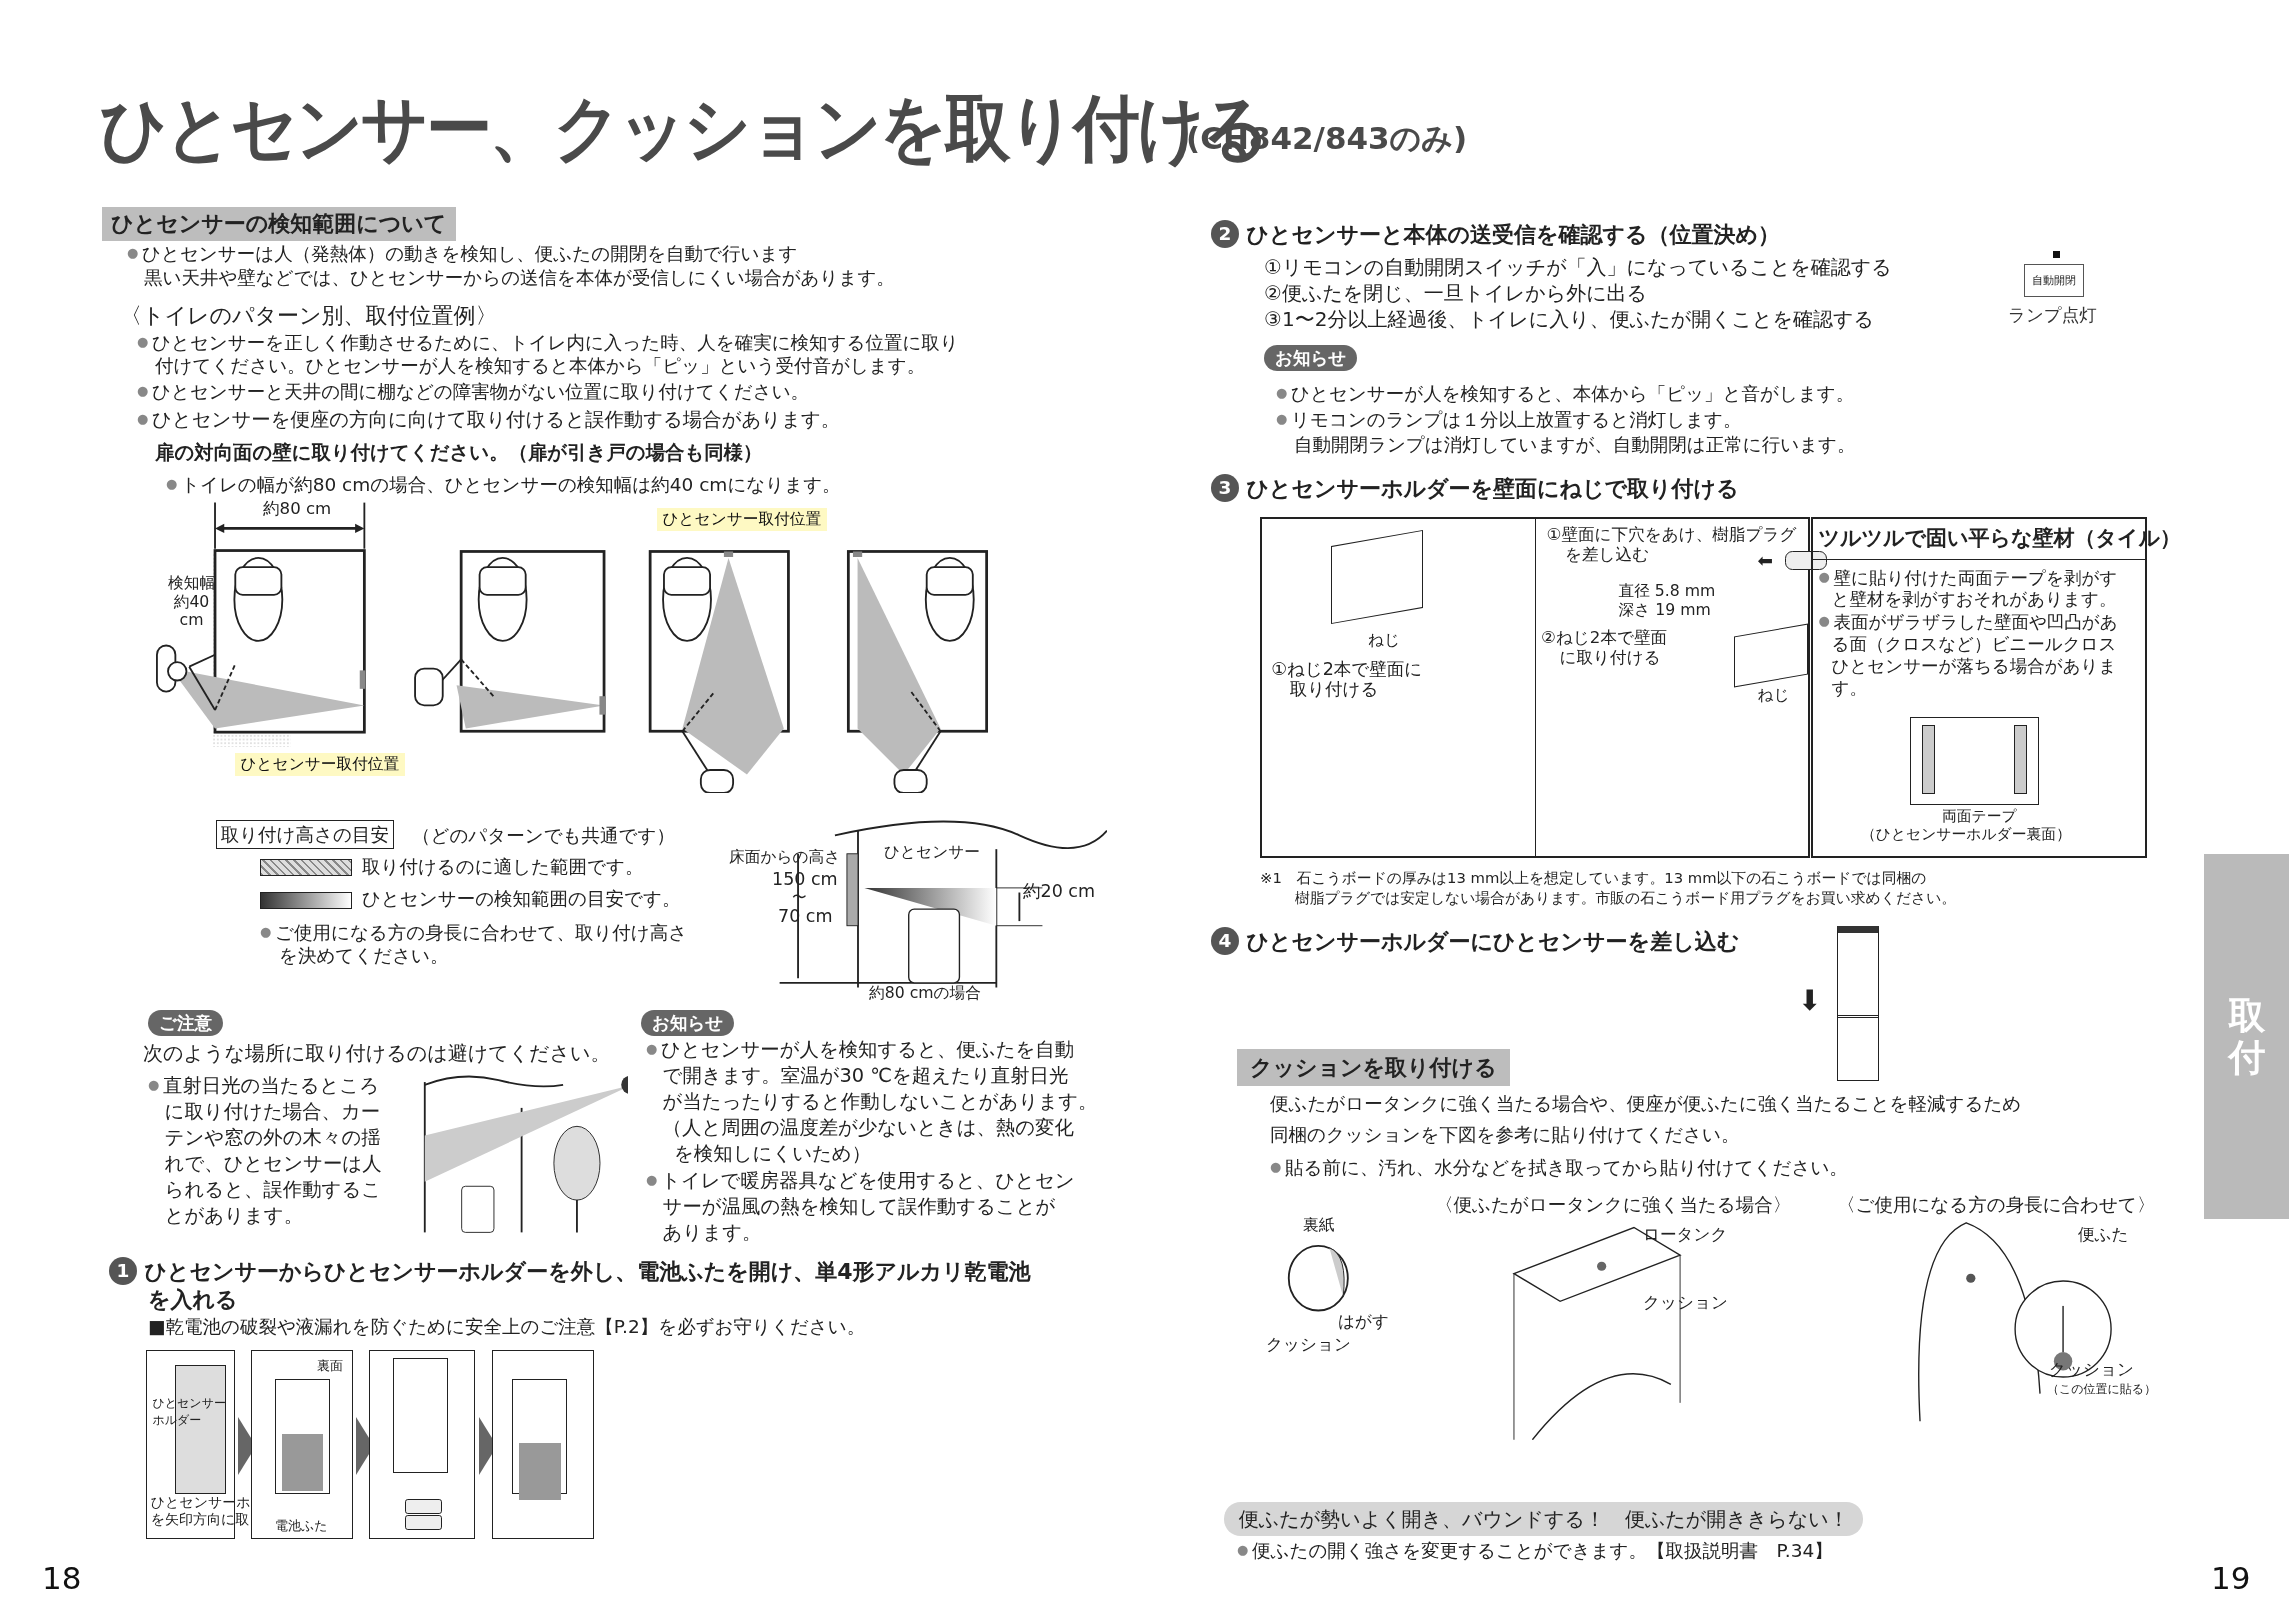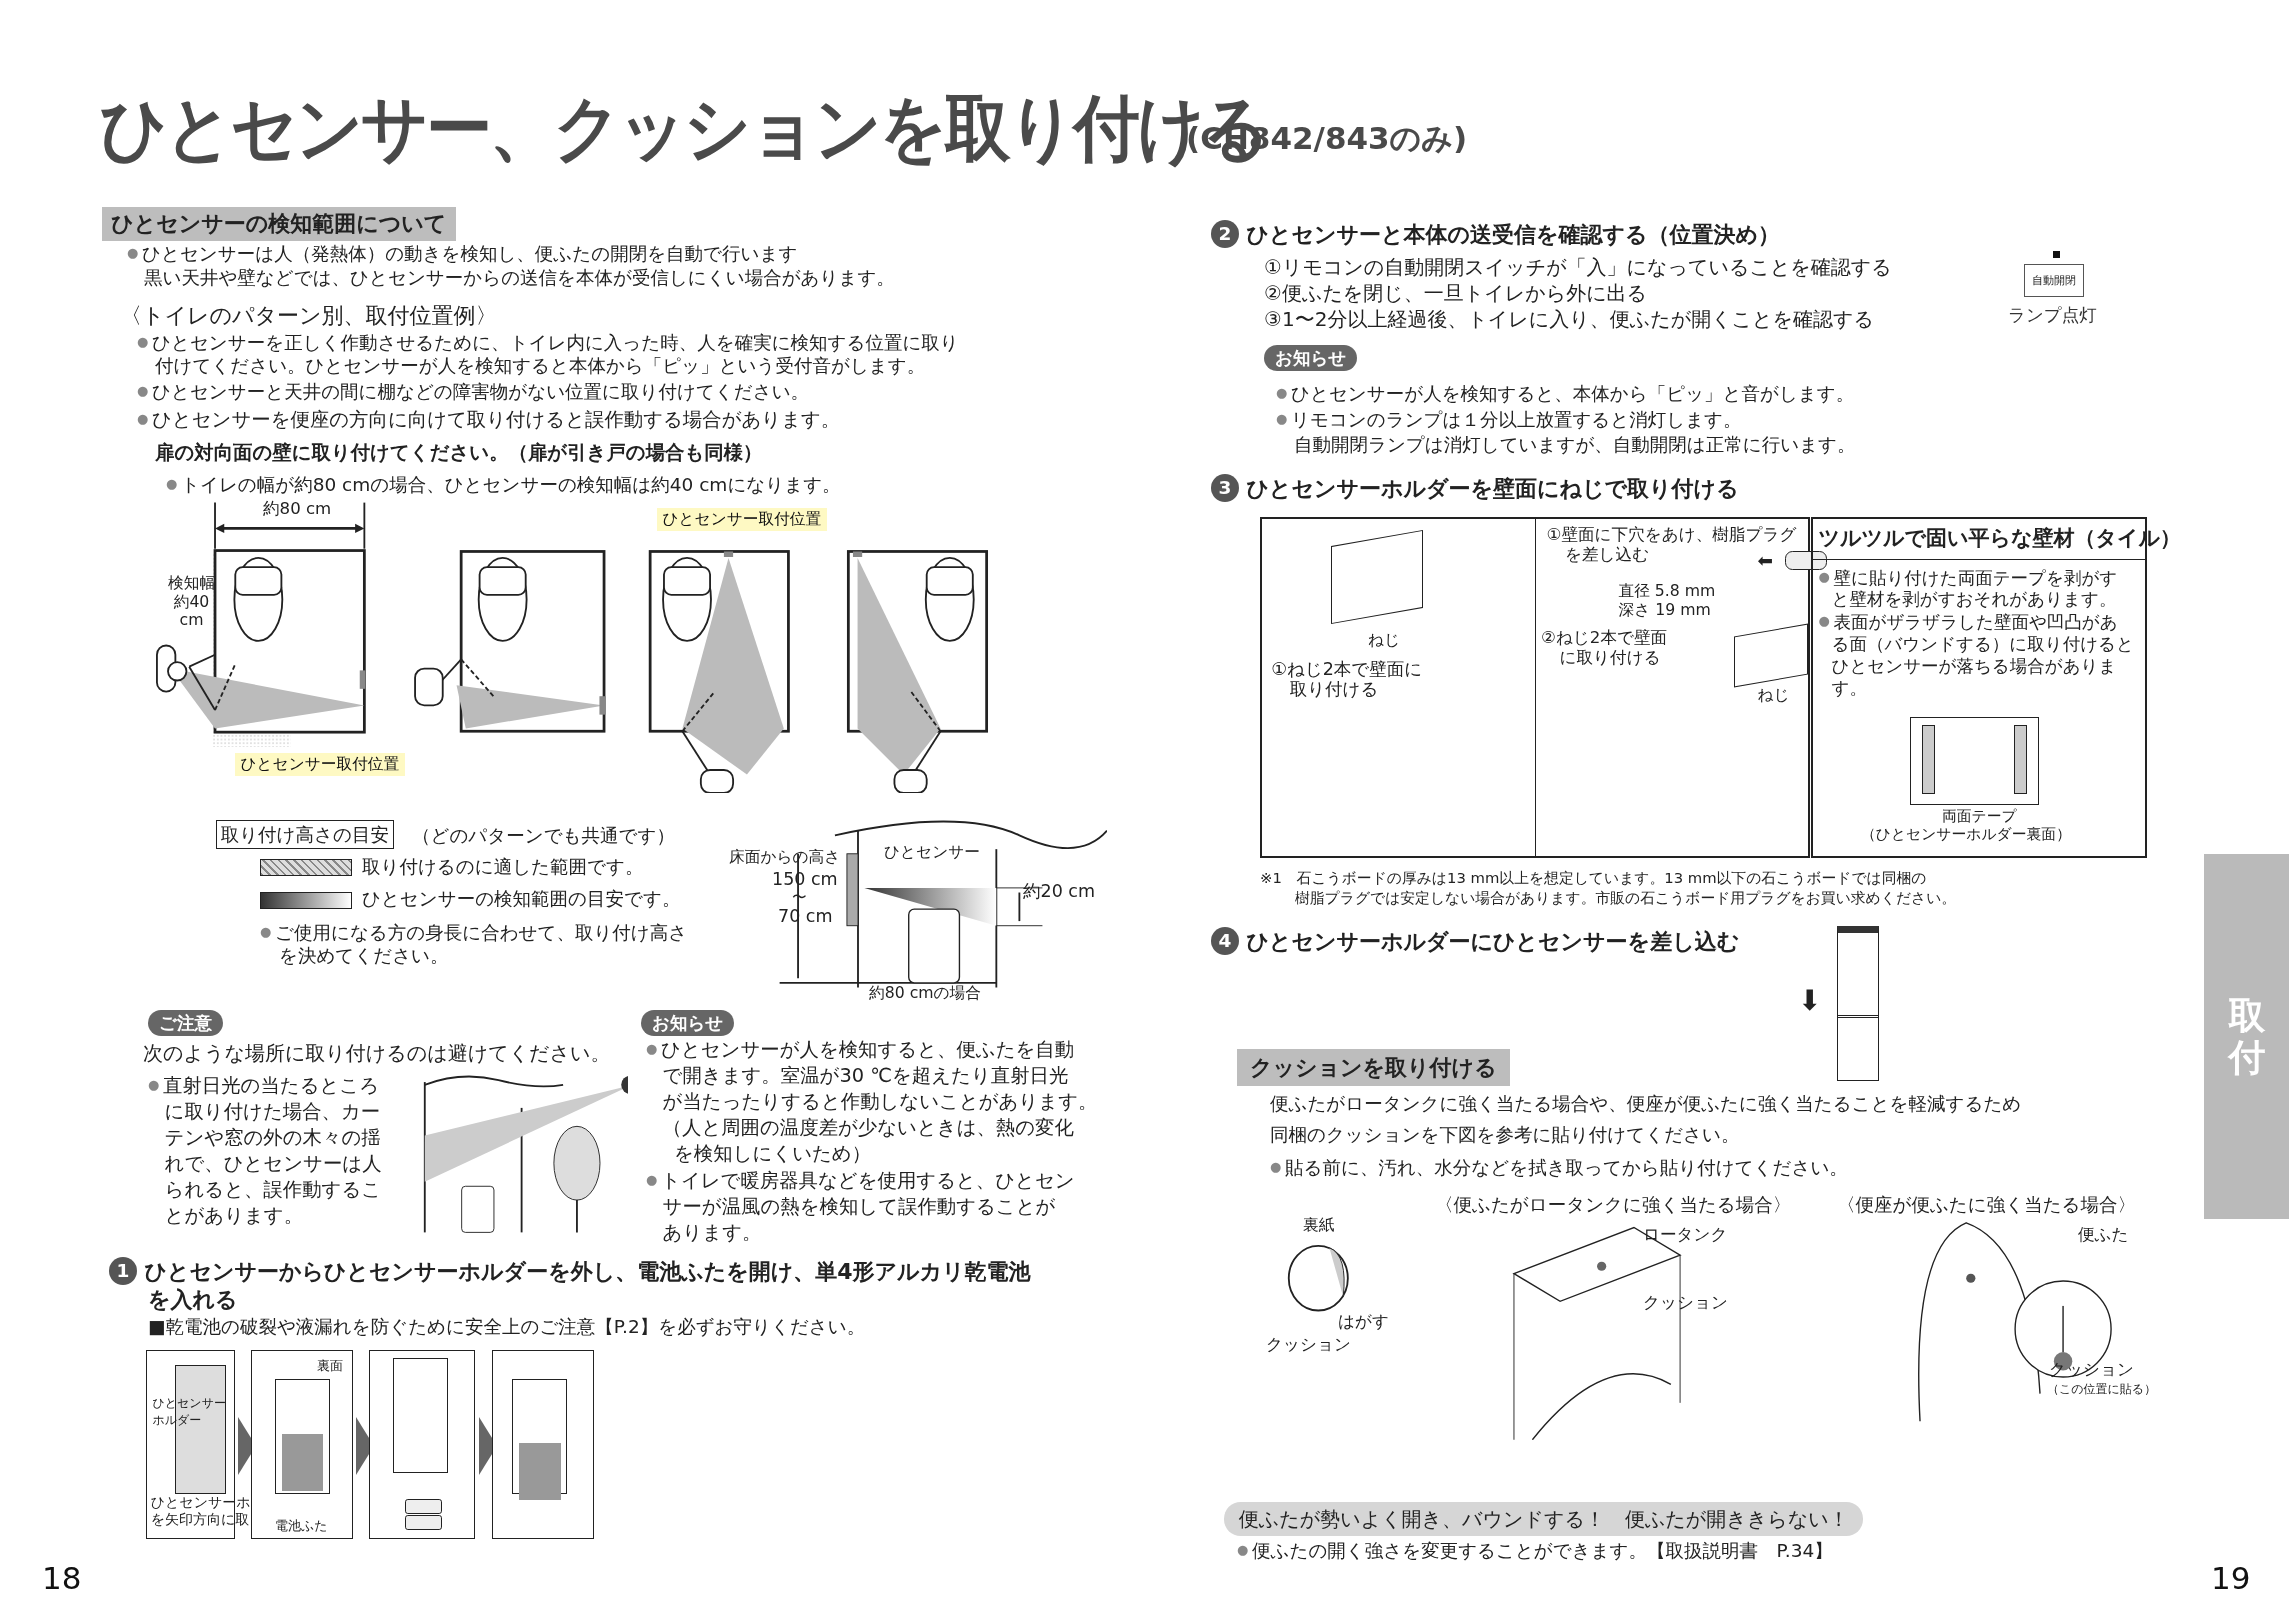--- a/index.html
+++ b/index.html
@@ -254,21 +254,21 @@
   </tr>
 </tbody>
   </table>
 
 <div class="abs" style="left:1811px;top:517px;width:336px;height:341px;border:2.8px solid #222;">
   <div style="height:41px;border-bottom:1.4px solid #222;font-size:21px;font-weight:bold;line-height:39px;padding-left:5.5px;white-space:nowrap;">ツルツルで固い平らな壁材（タイル）</div>
   <div style="padding:5.5px;font-size:17.5px;line-height:22px;white-space:nowrap;">
     <div class="bul">壁に貼り付けた両面テープを剥がす</div>
     <div style="padding-left:13px">と壁材を剥がすおそれがあります。</div>
     <div class="bul">表面がザラザラした壁面や凹凸があ</div>
-    <div style="padding-left:13px">る面（バウンドする）に取り付けると</div>
+    <div style="padding-left:13px">る面（クロスなど）ビニールクロス</div>
     <div style="padding-left:13px">ひとセンサーが落ちる場合がありま</div>
     <div style="padding-left:13px">す。</div>
   </div>
   <div style="position:absolute;left:97px;top:198px;width:129px;height:88px;border:1.8px solid #222;">
     <div style="position:absolute;left:11px;top:7.4px;width:13px;height:69px;background:#ccc;border:0.9px solid #222;"></div>
     <div style="position:absolute;right:11px;top:7.4px;width:13px;height:69px;background:#ccc;border:0.9px solid #222;"></div>
   </div>
   <div style="position:absolute;left:129px;top:288px;font-size:14.8px;">両面テープ</div>
   <div style="position:absolute;left:48px;top:306px;font-size:14.8px;white-space:nowrap;">（ひとセンサーホルダー裏面）</div>
 </div>
@@ -281,21 +281,21 @@
 <div class="abs t24b" style="left:1211px;top:927px;"><span class="stepnum">4</span><span>ひとセンサーホルダーにひとセンサーを差し込む</span></div>
 <div class="abs" style="left:1837px;top:926px;width:42px;height:92px;border:1.4px solid #222;border-top:7.4px solid #333;"></div>
 <div class="abs" style="left:1798px;top:984px;font-size:28px;">⬇</div>
 <div class="abs" style="left:1837px;top:1015px;width:42px;height:66px;border:1.4px solid #222;"></div>
 
 <div class="abs sec-head" style="left:1237px;top:1049px;padding:3.7px 13px;">クッションを取り付ける</div>
 <div class="abs t20" style="left:1270px;top:1091px;">便ふたがロータンクに強く当たる場合や、便座が便ふたに強く当たることを軽減するため</div>
 <div class="abs t20" style="left:1270px;top:1122px;">同梱のクッションを下図を参考に貼り付けてください。</div>
 <div class="abs t20 bul" style="left:1270px;top:1154px;">貼る前に、汚れ、水分などを拭き取ってから貼り付けてください。</div>
 <div class="abs t20" style="left:1435px;top:1192px;">〈便ふたがロータンクに強く当たる場合〉</div>
-<div class="abs t20" style="left:1837px;top:1192px;">〈便座が便ふたに強く当たる場合〉</div>
+<div class="abs t20" style="left:1837px;top:1192px;">〈ご使用になる方の身長に合わせて〉</div>
 
 <svg class="abs" style="left:1274px;top:1218px;" width="886" height="222" viewBox="0 0 960 240">
   <ellipse cx="48" cy="65" rx="32" ry="35" fill="#fff" stroke="#222" stroke-width="2"></ellipse>
   <path d="M60,32 Q80,40 75,85" fill="#ccc" stroke="#222"></path>
   <path d="M260,60 L390,10 L440,40 L310,90 Z" fill="#fff" stroke="#222" stroke-width="1.5"></path>
   <line x1="260" y1="60" x2="260" y2="240" stroke="#222"></line>
   <line x1="440" y1="40" x2="440" y2="200" stroke="#222"></line>
   <circle cx="355" cy="52" r="5" fill="#666"></circle>
   <path d="M280,240 Q360,140 430,180" fill="none" stroke="#222" stroke-width="1.5"></path>
   <path d="M700,220 Q690,30 750,5 Q820,30 830,190" fill="#fff" stroke="#222" stroke-width="1.5"></path>

